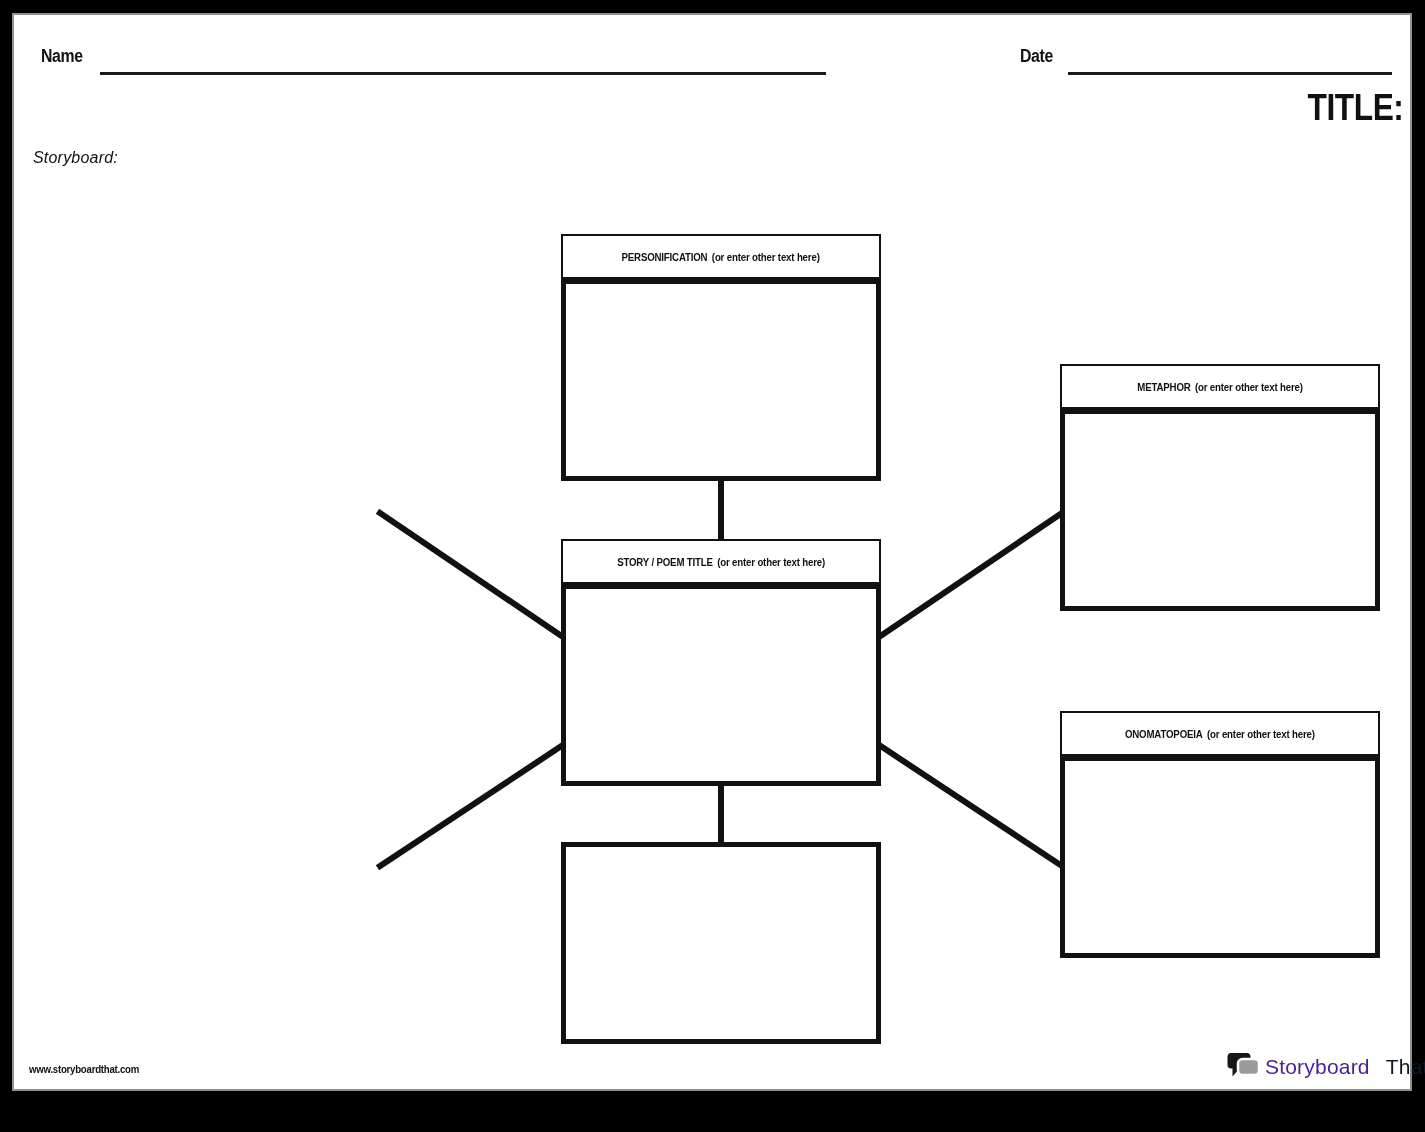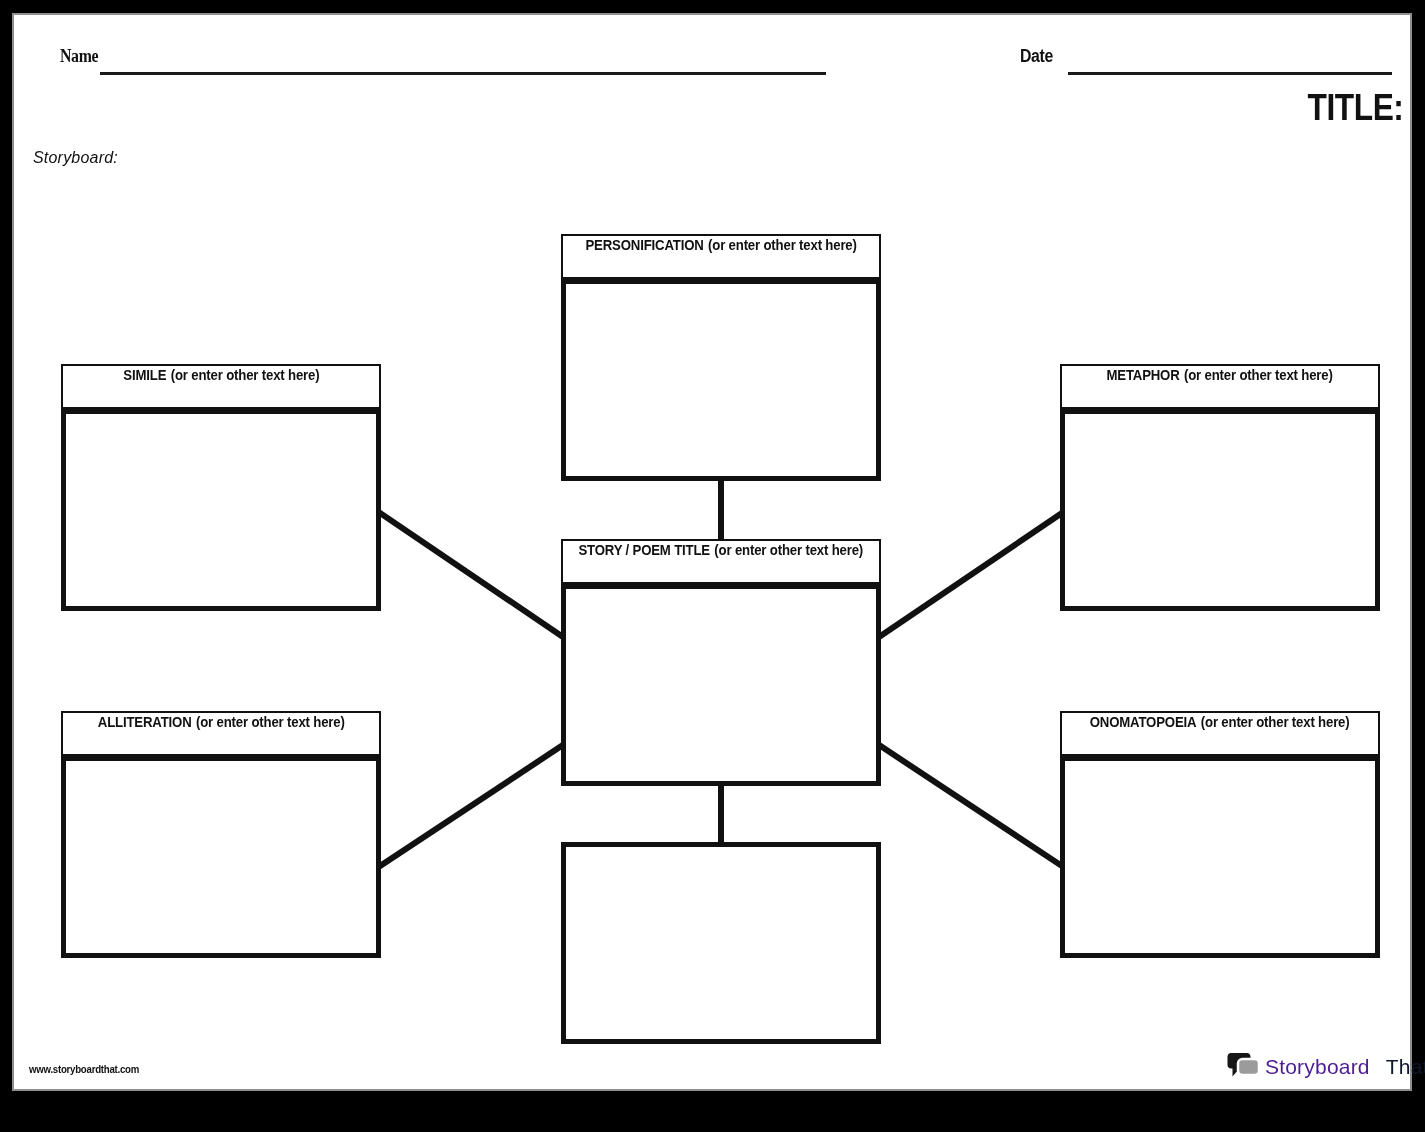--- a/index.html
+++ b/index.html
@@ -21,21 +21,21 @@
   .field-label {
     position:absolute;
     font-weight:bold; font-size:18px;
     letter-spacing:-0.4px;
   }
   .cond { display:inline-block; transform:scaleX(0.88); transform-origin:left center; white-space:nowrap; }
   .cond-c { display:inline-block; transform:scaleX(0.88); transform-origin:center center; white-space:nowrap; }
   .blank-line {
     position:absolute; height:3px; background:#1a1a1a;
   }
-  .name-label { left:46px; top:31px;font-family:Liberation Serif, serif; }
+  .name-label { left:27px; top:31px; }
   .name-line { left:86px; top:57px; width:726px; }
   .date-label { left:1006px; top:31px; }
   .date-line { left:1054px; top:57px; width:324px; }
   .page-title {
     position:absolute; left:0; top:72px; width:100%;
     text-align:right; font-weight:bold; font-size:36px;
     letter-spacing:-0.5px;
   }
   .directions {
     position:absolute; left:19px; top:134px;
@@ -43,22 +43,22 @@
   }
   
   .connectors { position:absolute; left:0; top:0; width:1396px; height:1074px; }
   .node {
     position:absolute; width:320px;
   }
   .node-label {
     width:100%; height:45px;
     border:2px solid #111111;
     background:#ffffff;
-    display:flex; align-items:flex-start; justify-content:center;
-    font-weight:bold; font-size:15px;
+    display:flex; align-items:center; justify-content:center;
+    font-weight:bold; font-size:11px;
     letter-spacing:-0.2px;
     white-space:nowrap;
     overflow:hidden;
   }
   .node-label .hint { margin-left:5px; }
   .node-content {
     width:100%; height:202px;
     border:5px solid #111111;
     background:#ffffff;
   }
@@ -116,55 +116,39 @@
 
   <div class="node node-personification">
     <div class="node-label">
       <span class="cond-c">
         <span class="term">PERSONIFICATION</span><span class="hint">(or enter other text here)</span>
       </span>
     </div>
     <div class="node-content"></div>
   </div>
 
-  <div class="node node-simile">
-    <div class="node-label">
-      <span class="cond-c">
-        <span class="term">SIMILE</span><span class="hint">(or enter other text here)</span>
-      </span>
-    </div>
-    <div class="node-content"></div>
-  </div>
 
   <div class="node node-metaphor">
     <div class="node-label">
       <span class="cond-c">
         <span class="term">METAPHOR</span><span class="hint">(or enter other text here)</span>
       </span>
     </div>
     <div class="node-content"></div>
   </div>
 
   <div class="node node-center">
     <div class="node-label">
       <span class="cond-c">
         <span class="term">STORY / POEM TITLE</span><span class="hint">(or enter other text here)</span>
       </span>
     </div>
     <div class="node-content"></div>
   </div>
 
-  <div class="node node-alliteration">
-    <div class="node-label">
-      <span class="cond-c">
-        <span class="term">ALLITERATION</span><span class="hint">(or enter other text here)</span>
-      </span>
-    </div>
-    <div class="node-content"></div>
-  </div>
 
   <div class="node node-onomatopoeia">
     <div class="node-label">
       <span class="cond-c">
         <span class="term">ONOMATOPOEIA</span><span class="hint">(or enter other text here)</span>
       </span>
     </div>
     <div class="node-content"></div>
   </div>
 

